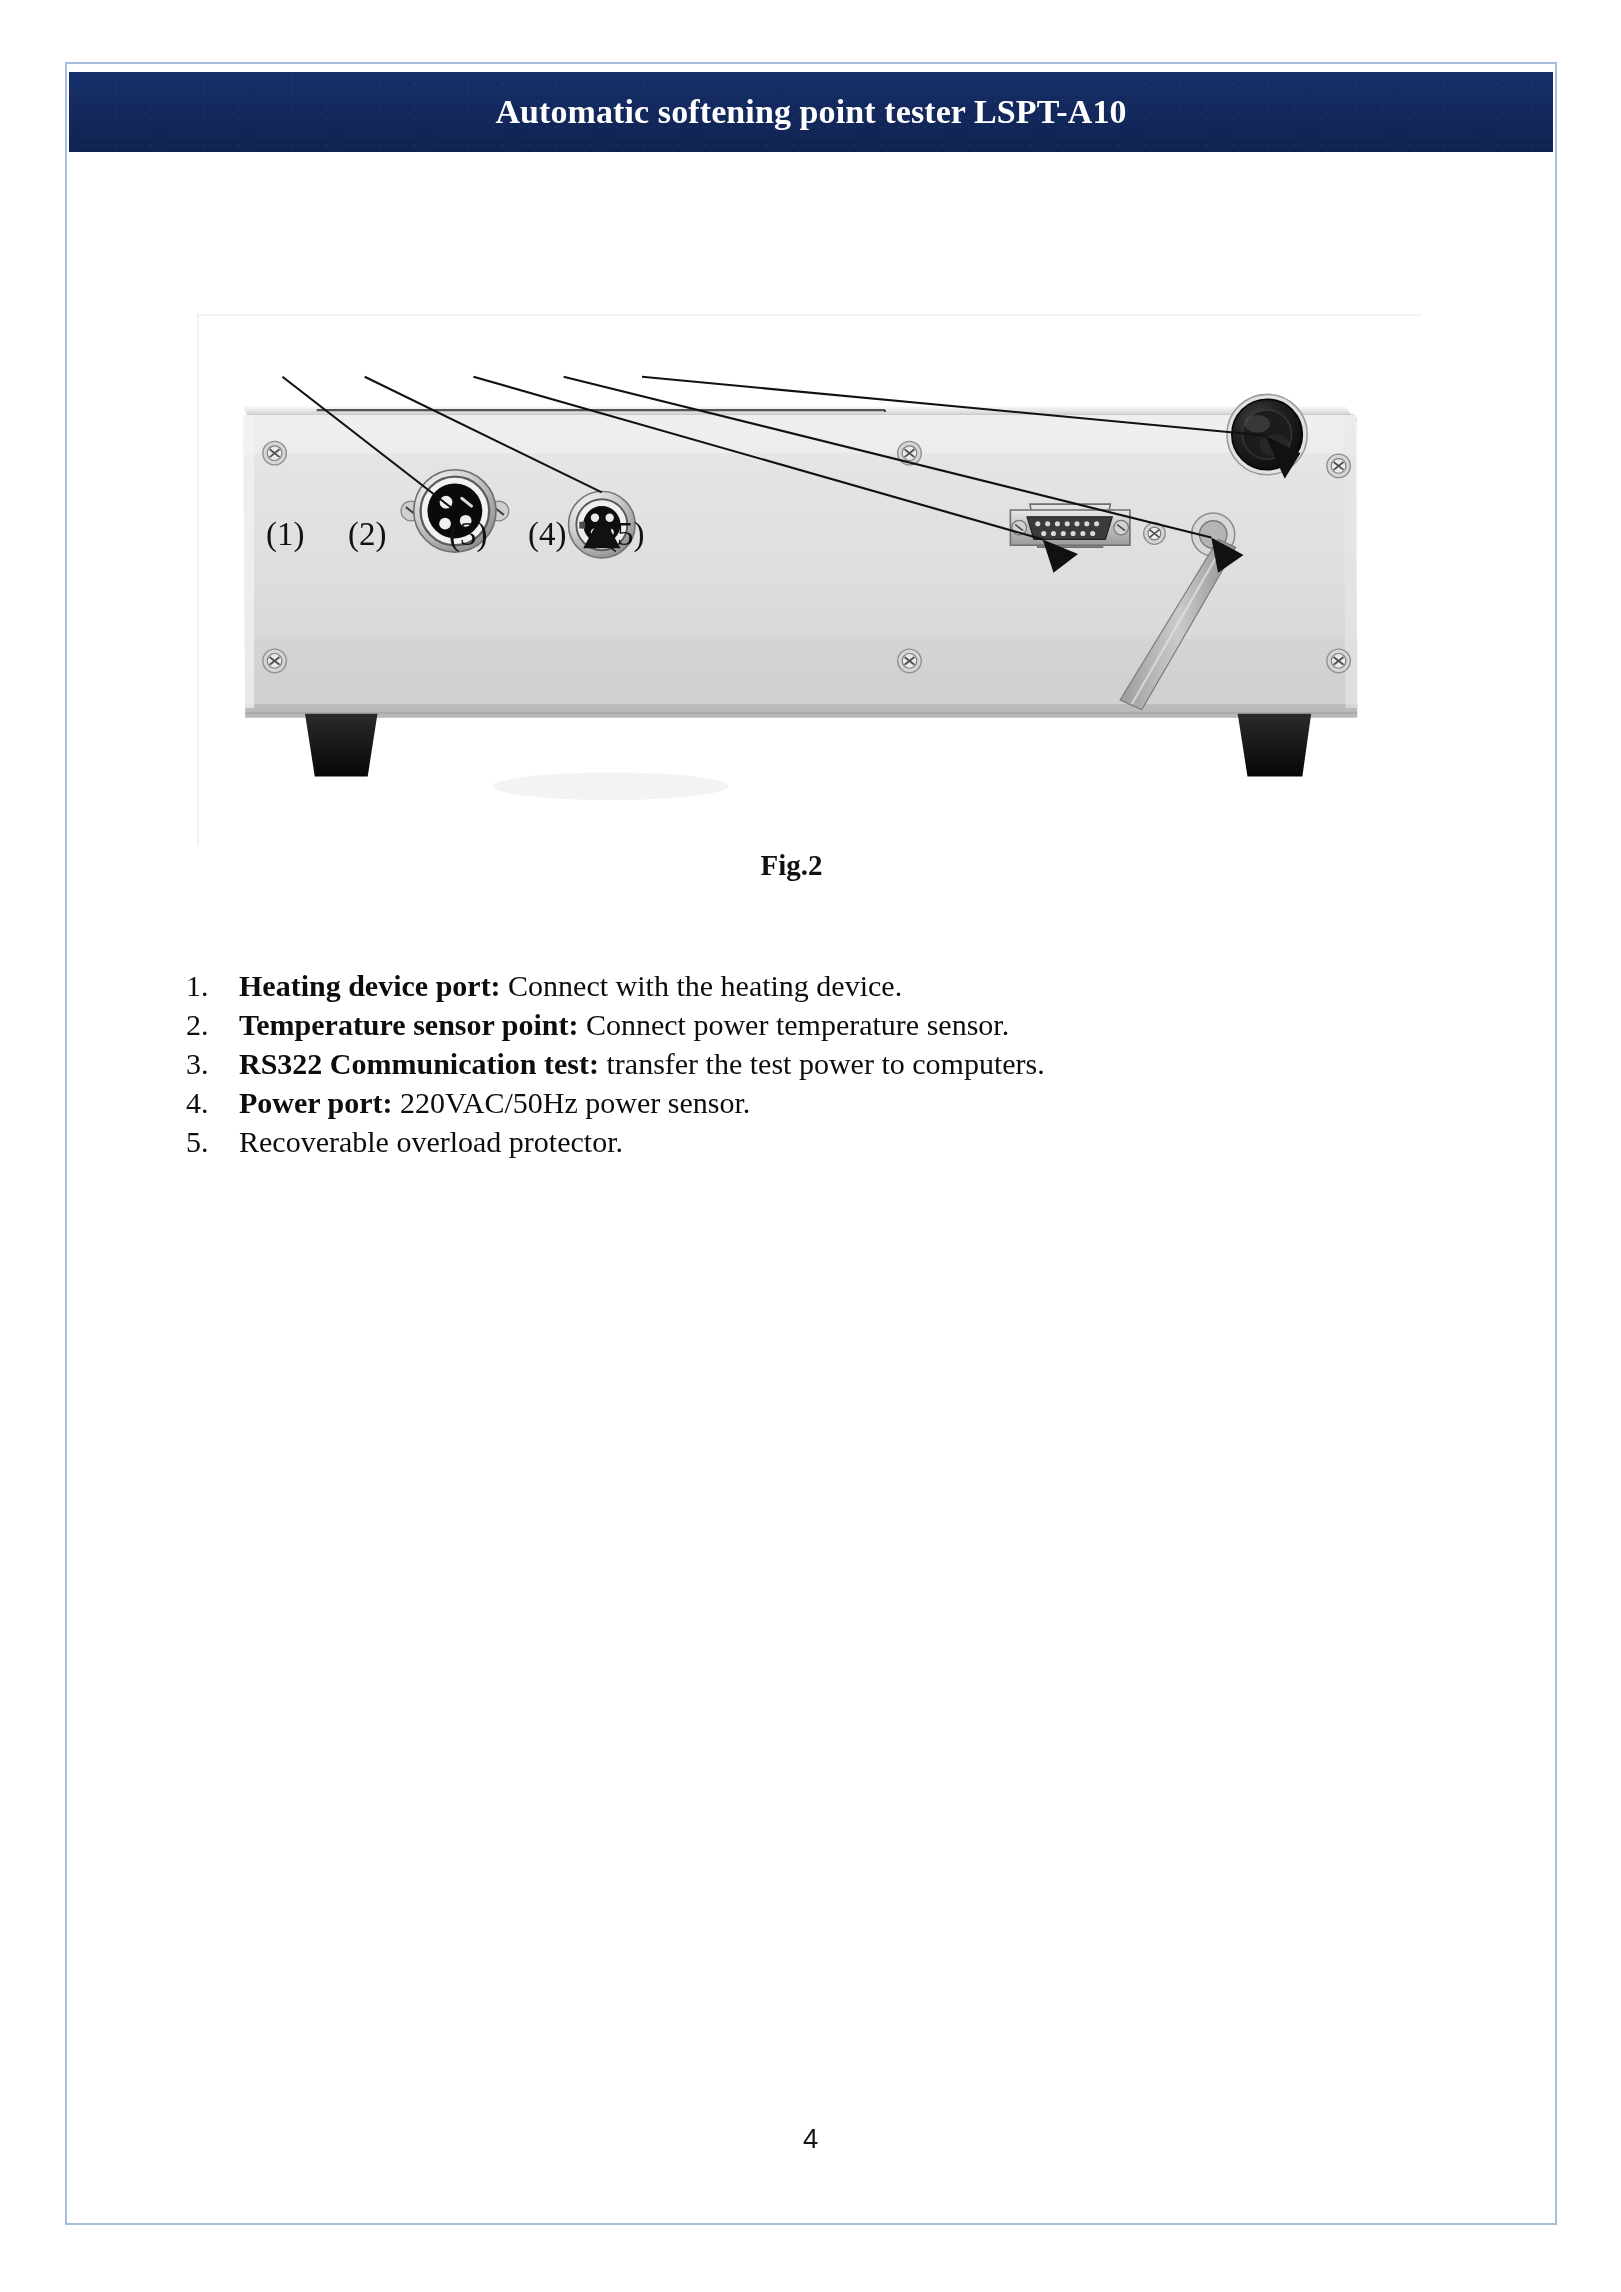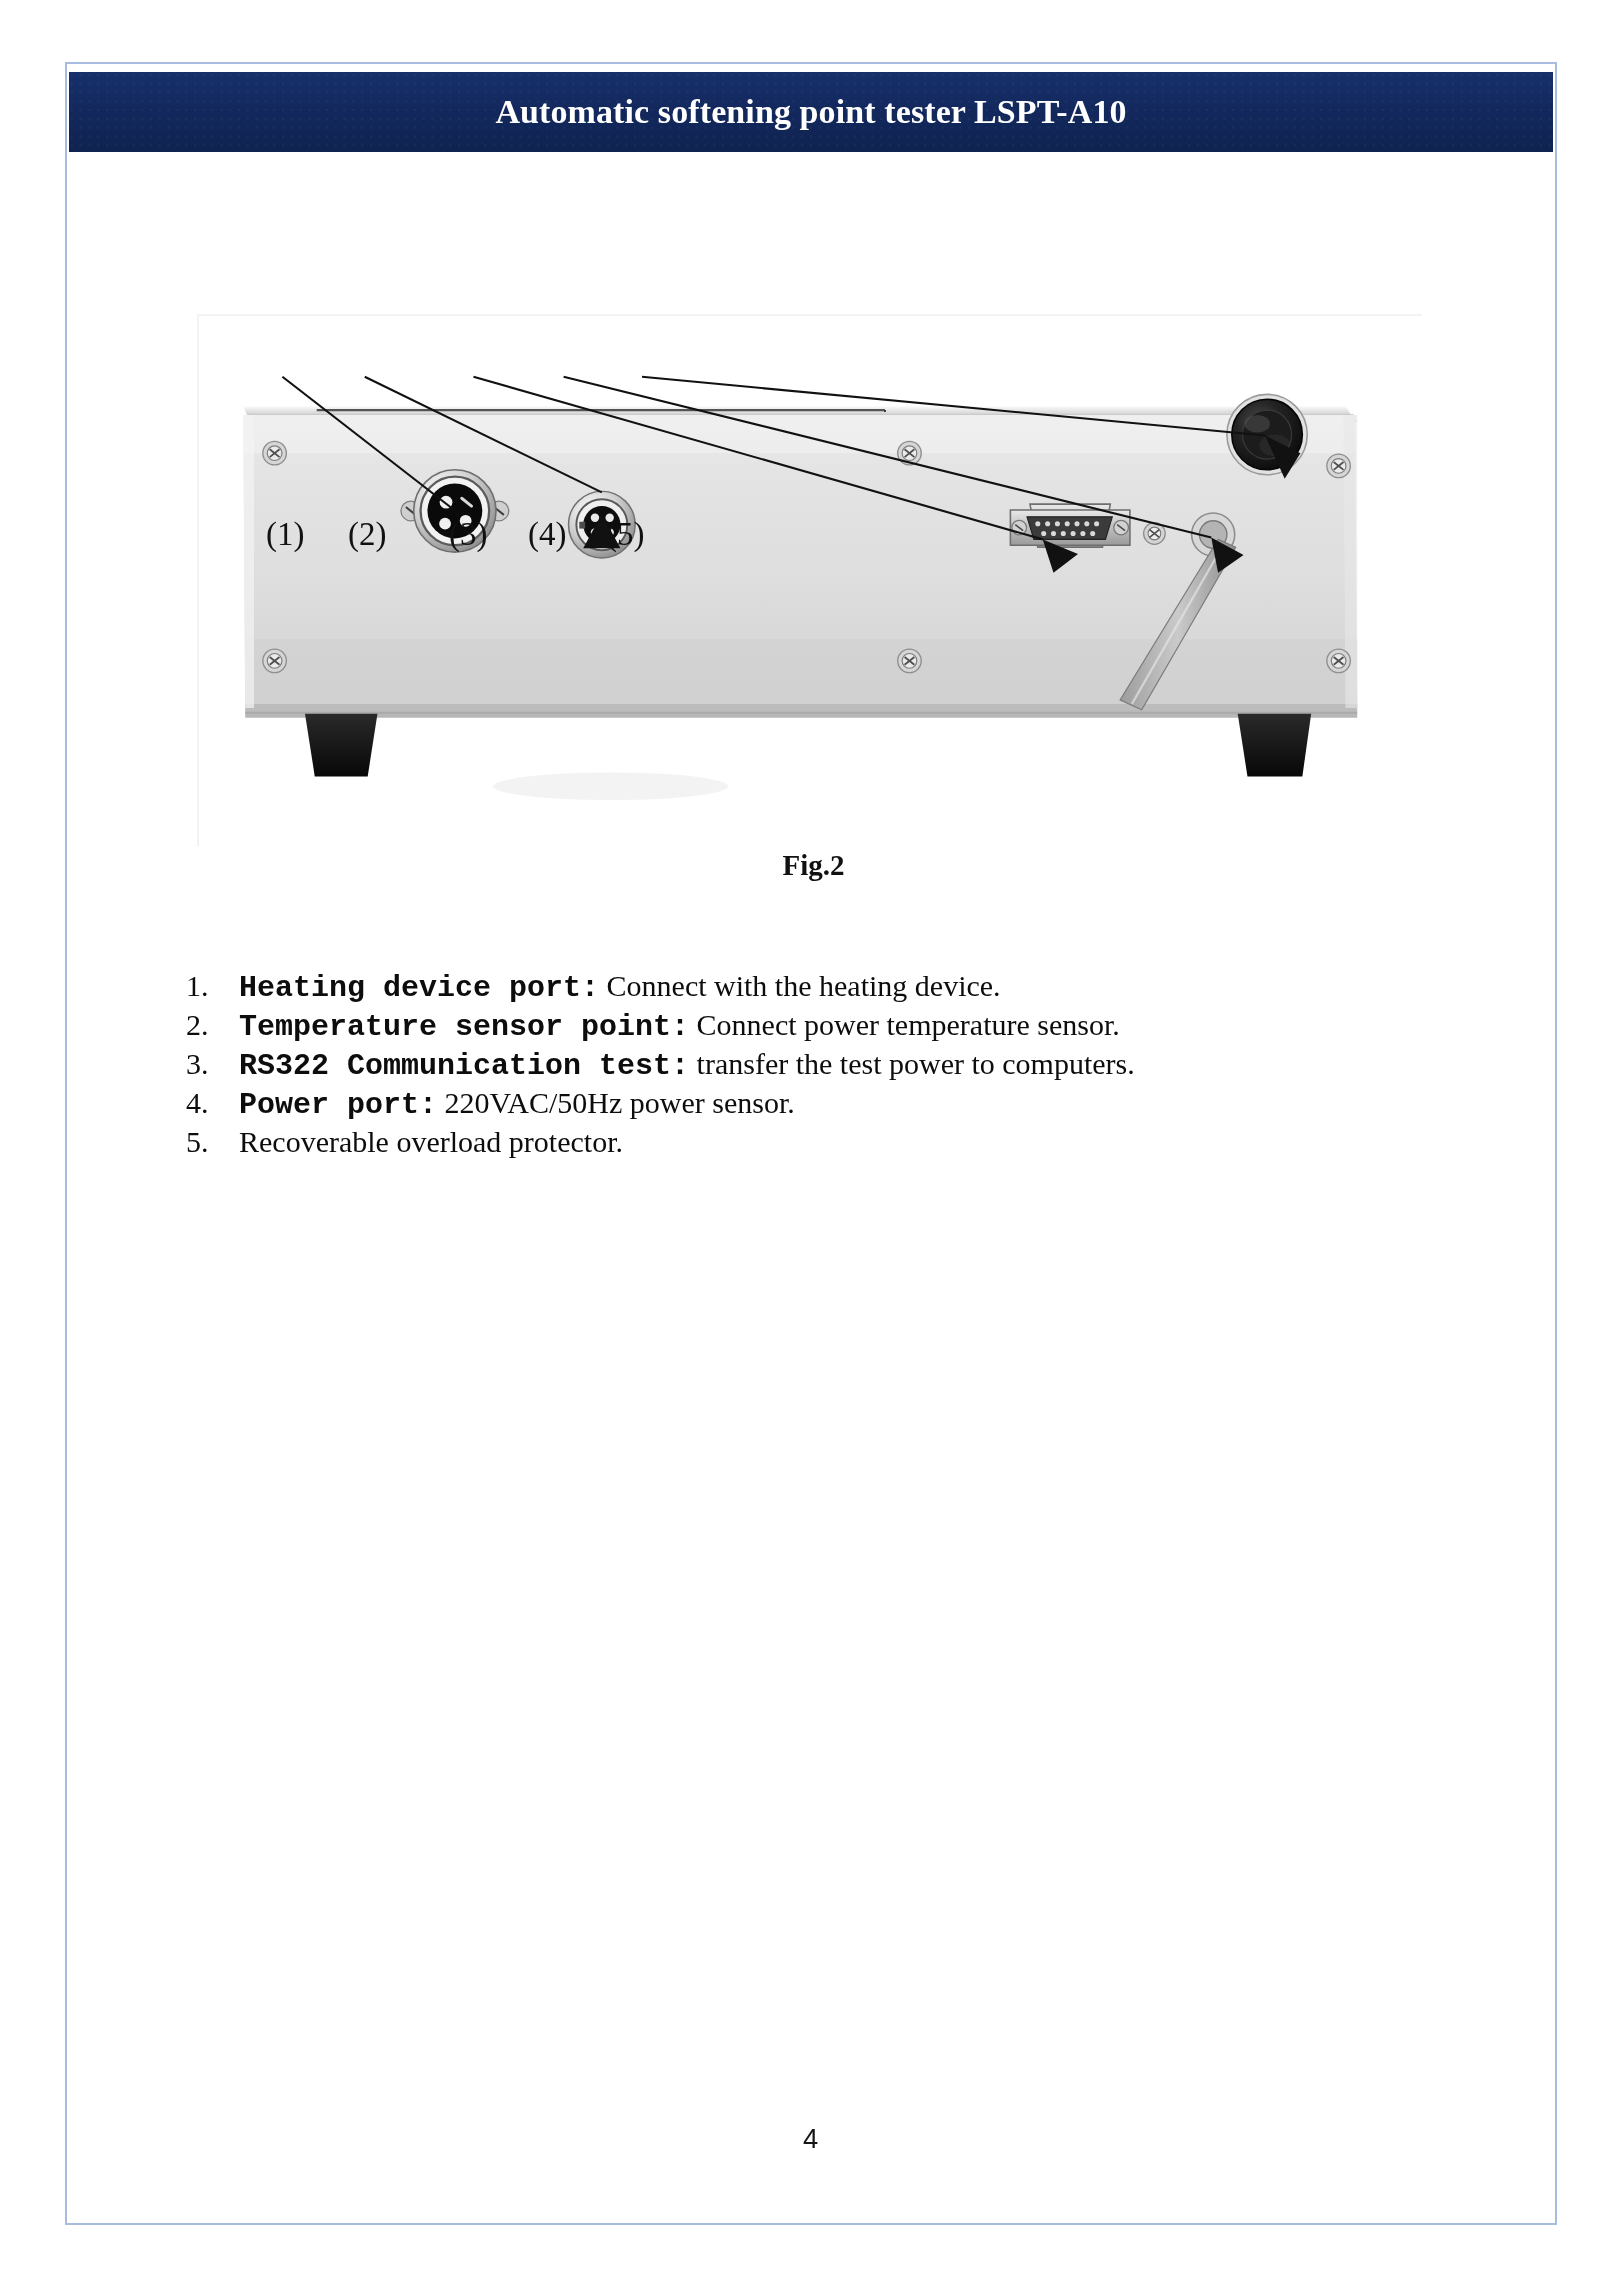--- a/index.html
+++ b/index.html
@@ -69,21 +69,21 @@
     font-family: "Liberation Serif", "DejaVu Serif", serif;
     font-size: 33px;
     color: #111111;
     line-height: 1;
     white-space: nowrap;
   }
 
   
   #fig-caption {
     position: absolute;
-    left: 201px;
+    left: 179px;
     top: 849px;
     width: 1225px;
     text-align: center;
     font-family: "Liberation Serif", "DejaVu Serif", serif;
     font-weight: bold;
     font-size: 29px;
     color: #111111;
   }
 
   
@@ -103,21 +103,20 @@
     height: 39px;
   }
   .spec-num {
     width: 53px;
     flex: 0 0 53px;
     text-align: left;
   }
   .spec-text { flex: 1 1 auto; }
   .spec-term {
     font-weight: bold;
-    font-family: Liberation Mono, monospace;
   }
   .spec-desc { font-weight: normal; }
 
   
   #page-number {
     position: absolute;
     left: 0;
     top: 2123px;
     width: 1621px;
     text-align: center;

